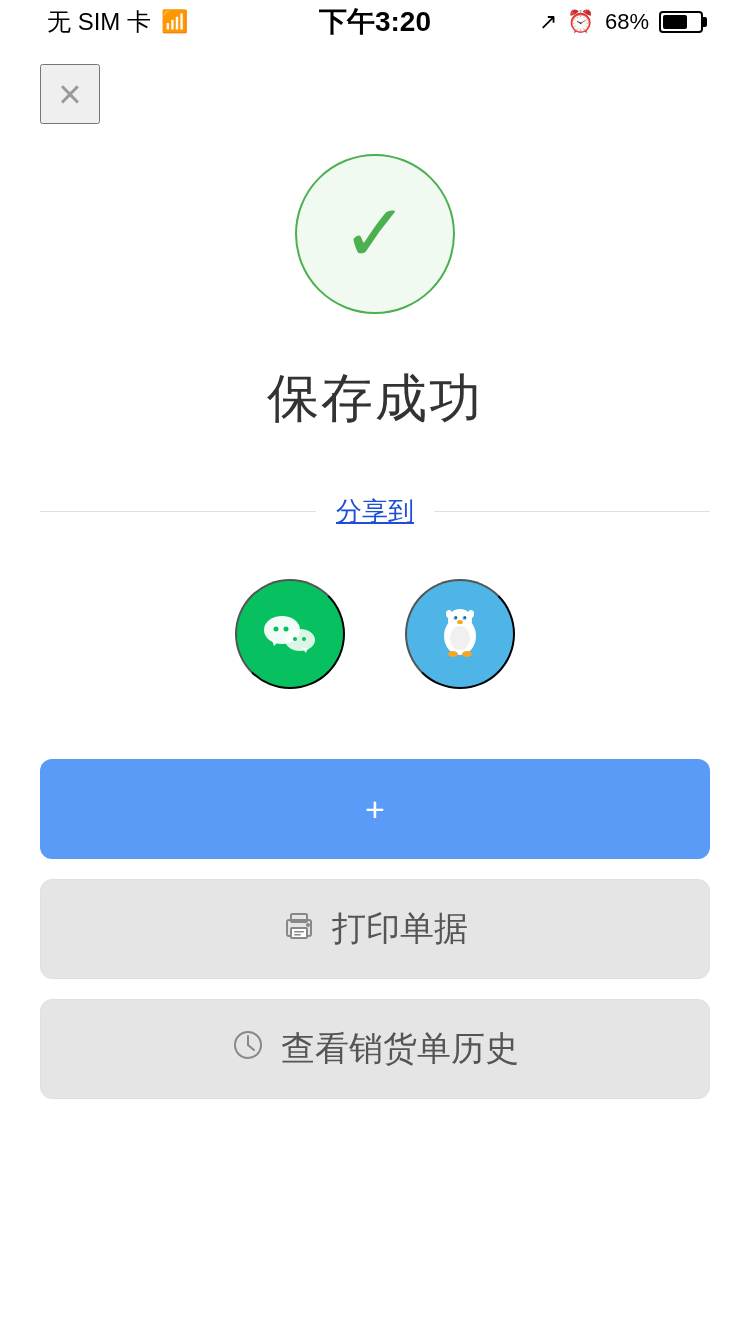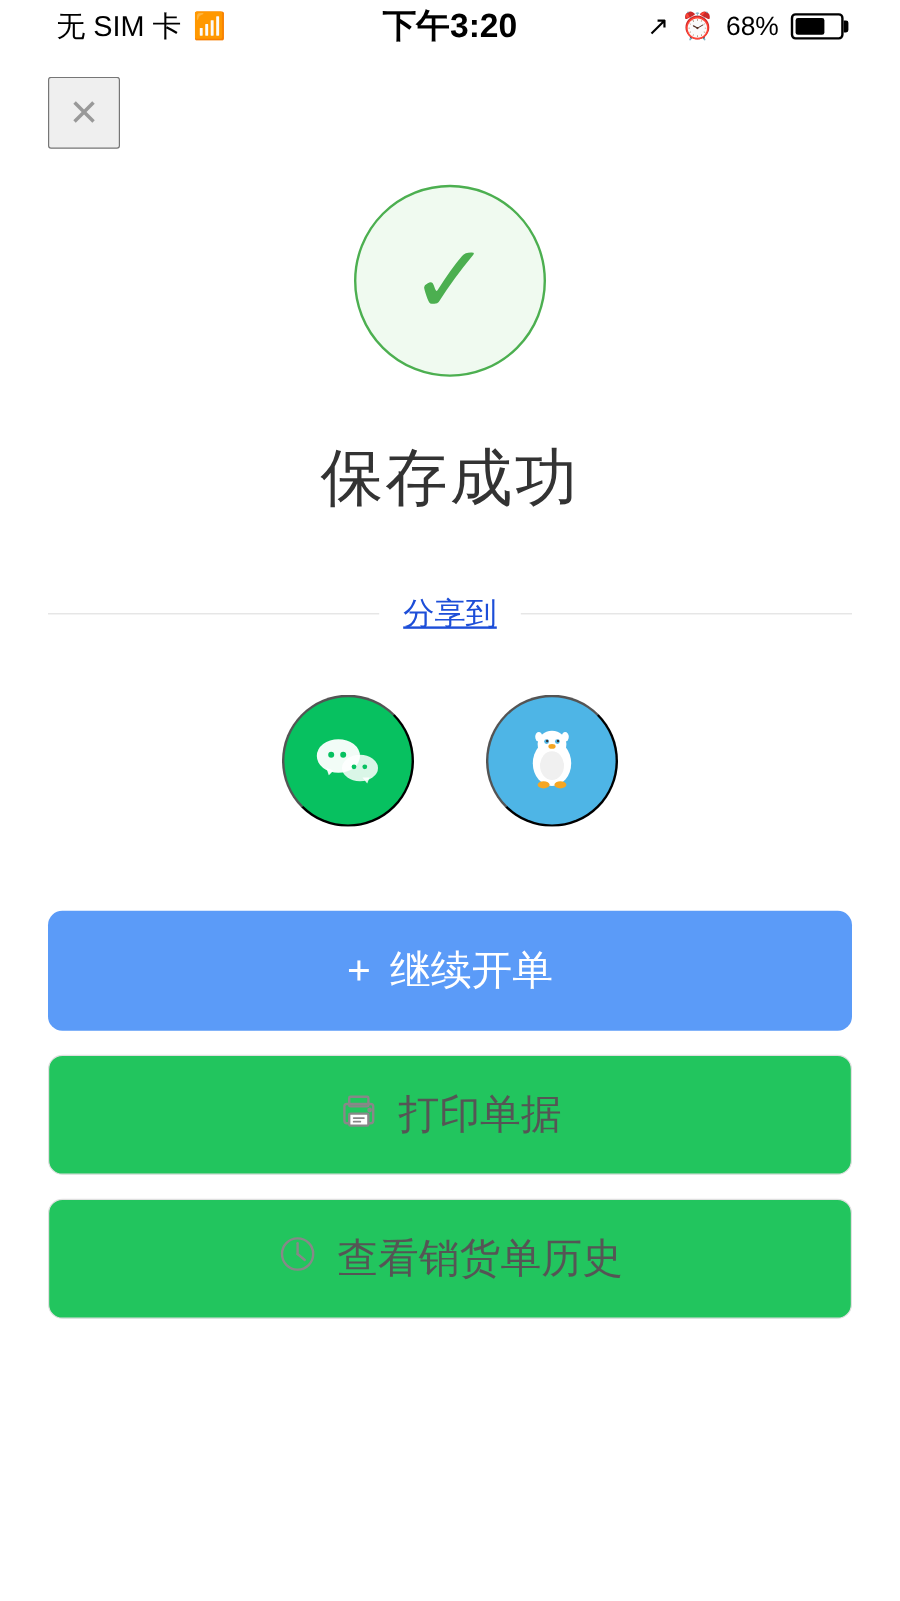--- a/index.html
+++ b/index.html
@@ -216,21 +216,21 @@
       align-items: center;
       justify-content: center;
       gap: 16px;
       cursor: pointer;
     }
 
     .btn-secondary {
       width: 100%;
       height: 100px;
       border-radius: 12px;
-      background: #22c55e;
+      background: #e5e5e5;
       border: 1px solid #e0e0e0;
       color: #555;
       font-size: 34px;
       font-weight: 400;
       display: flex;
       align-items: center;
       justify-content: center;
       gap: 16px;
       cursor: pointer;
     }
@@ -332,21 +332,20 @@
         <ellipse cx="21" cy="12" rx="3" ry="4" fill="white"></ellipse>
         <ellipse cx="43" cy="12" rx="3" ry="4" fill="white"></ellipse>
       </svg>
     </button>
   </div>
 
   <div class="action-buttons">
 
     <button class="btn-primary">
       <span class="btn-icon">+</span>
-      <span>继续开单</span>
     </button>
 
     <button class="btn-secondary">
       <span class="btn-icon">
         <svg width="34" height="34" viewBox="0 0 34 34" fill="none" xmlns="http://www.w3.org/2000/svg">
           <rect x="5" y="12" width="24" height="16" rx="2" fill="none" stroke="#888" stroke-width="2"></rect>
           <rect x="9" y="6" width="16" height="8" rx="1" fill="none" stroke="#888" stroke-width="2"></rect>
           <rect x="9" y="20" width="16" height="10" rx="1" fill="white" stroke="#888" stroke-width="2"></rect>
           <rect x="12" y="23" width="10" height="1.5" rx="0.75" fill="#888"></rect>
           <rect x="12" y="26" width="7" height="1.5" rx="0.75" fill="#888"></rect>

